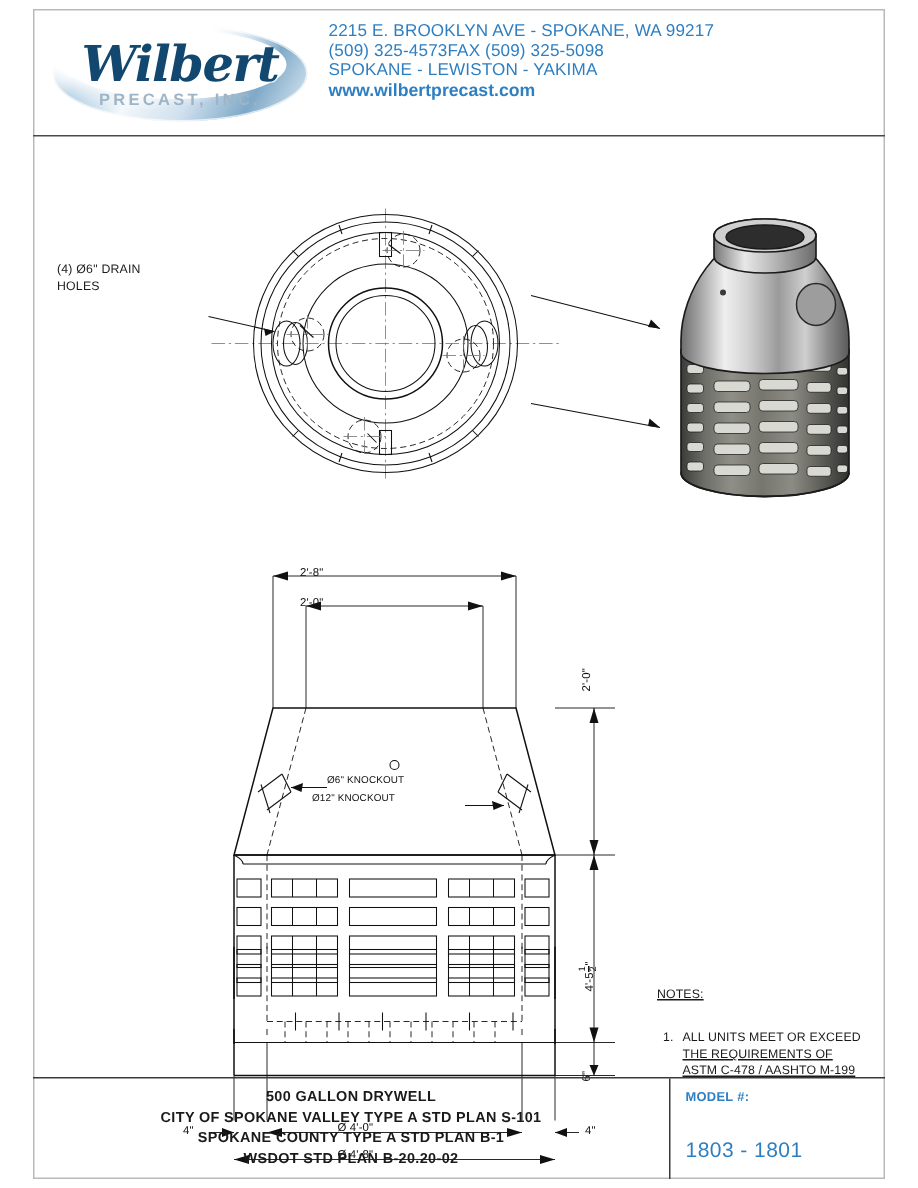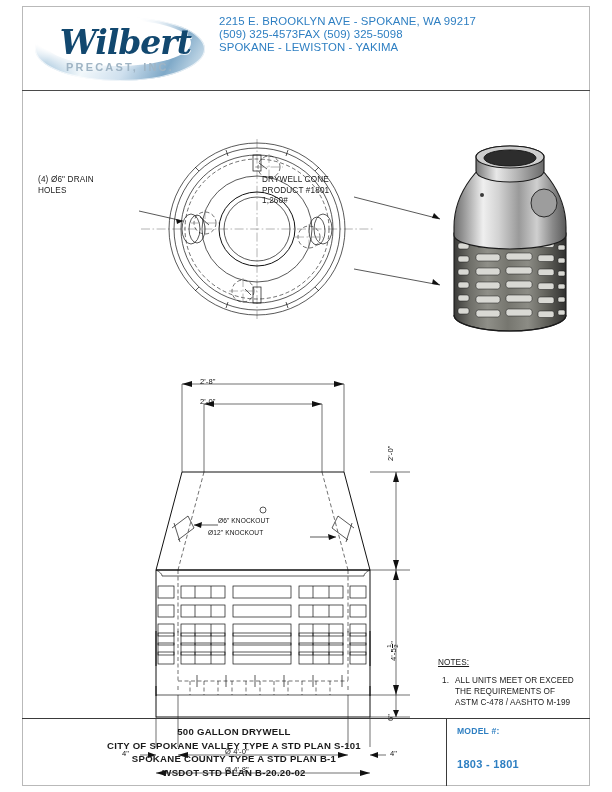--- a/index.html
+++ b/index.html
@@ -21,21 +21,21 @@
   .logo-ellipse{position:absolute;left:2px;top:6px;width:170px;height:64px;
      border-radius:50%;
      background:
        radial-gradient(ellipse at 32% 24%, #ffffff 0%, #ffffff 36%, rgba(255,255,255,0) 60%),
        linear-gradient(120deg,#dde9f3 0%, #9fc2db 18%, #f2f8fb 38%, #cfe0ee 58%, #7fa9c8 78%, #e8f2f8 100%);
      box-shadow:inset 0 0 0 1px rgba(255,255,255,.7);}
   .logo-inner{position:absolute;left:12px;top:9px;width:146px;height:46px;
      border-radius:50%;background:#ffffff;}
   .logo-word{position:absolute;left:16px;top:8px;width:142px;height:48px;
      font-family:"DejaVu Serif", serif;font-style:italic;font-weight:700;
-     font-size:33px;line-height:48px;text-align:right;color:#12486f;
+     font-size:33px;line-height:48px;text-align:center;color:#12486f;
      letter-spacing:-1px;
      text-shadow:0.6px 0.6px 0 rgba(255,255,255,.85);}
   .logo-sub{position:absolute;left:16px;top:50px;width:142px;
      font-size:11px;font-weight:700;letter-spacing:2.2px;text-align:center;
      color:#9fb4c4;}
 
   .hdr-text{position:absolute;left:196px;top:8px;width:360px;
             color:#2e7fc2;font-size:11.4px;line-height:12.9px;
             letter-spacing:.1px;white-space:nowrap;}
   .hdr-text .row{height:12.9px;}
@@ -48,37 +48,37 @@
   
   .callout{position:absolute;font-size:8.2px;line-height:10.6px;
            color:#1a1a1a;letter-spacing:.15px;white-space:nowrap;}
   .dim{position:absolute;font-size:7.6px;color:#111;letter-spacing:.1px;
        white-space:nowrap;}
 
   
   .notes{position:absolute;left:416px;top:566px;width:150px;
          font-size:8.2px;line-height:11px;letter-spacing:.1px;}
   .notes-h{text-decoration:underline;}
-  .notes-body{margin-top:7px;padding-left:4px;}
+  .notes-body{margin-top:18px;padding-left:4px;}
   .notes-body .n-num{display:inline-block;width:13px;}
-  .notes-ind{padding-left:13px;}
+  .notes-ind{padding-left:13px;text-decoration:underline;}
 
   
   .titleblock{position:absolute;left:22px;top:718px;width:568px;height:68px;
               border-top:1.6px solid #3a3a3a;box-sizing:border-box;
               display:flex;}
   .tb-left{flex:0 0 424px;position:relative;text-align:center;
            padding-top:6px;}
   .tb-left div{font-weight:700;font-size:9.6px;line-height:13.6px;
                letter-spacing:.25px;}
   .tb-right{flex:1 1 auto;border-left:1.4px solid #3a3a3a;position:relative;}
   .tb-model{position:absolute;left:10px;top:7px;font-weight:700;
             font-size:8.6px;color:#2e7fc2;letter-spacing:.2px;}
-  .tb-num{position:absolute;left:10px;top:39px;font-weight:700;
-          font-size:11px;color:#2e7fc2;letter-spacing:.3px;}
+  .tb-num{position:absolute;left:10px;top:39px;font-weight:400;
+          font-size:14px;color:#2e7fc2;letter-spacing:.3px;}
 
   svg{display:block;}
   .ln{stroke:#111;fill:none;}
   .thin{stroke-width:.7;}
   .med{stroke-width:1;}
   .hid{stroke:#111;stroke-width:.6;stroke-dasharray:4 2.5;fill:none;}
   .ctr{stroke:#777;stroke-width:.55;stroke-dasharray:9 2.5 1.6 2.5;fill:none;}
   .dimln{stroke:#111;stroke-width:.6;fill:none;}
 </style>
 </head>
@@ -96,20 +96,21 @@
       <div class="logo-word">Wilbert</div>
       <div class="logo-sub">PRECAST, INC.</div>
     </div>
 
     <div class="hdr-text">
       <div class="row">2215 E. BROOKLYN AVE - SPOKANE, WA 99217</div>
       <div class="row">
         <span>(509) 325-4573</span><span class="fax">FAX (509) 325-5098</span>
       </div>
       <div class="row">SPOKANE - LEWISTON - YAKIMA</div>
+      <div class="row url">www.wilbertprecast.com</div>
     </div>
   </div>
   <div class="hdr-rule"></div>
 
   <div class="draw">
 
     <svg width="240" height="190" style="position:absolute;left:115px;top:46px;">
       <g transform="translate(120,92)">
 
         <line class="ctr" x1="-116" y1="0" x2="116" y2="0"></line>
@@ -277,25 +278,20 @@
       </g>
     </svg>
 
     <svg width="120" height="160" style="position:absolute;left:318px;top:70px;">
       <line class="ln thin" x1="14" y1="36" x2="100" y2="58"></line>
       <polygon points="100,58 92,57 94,52" fill="#111"></polygon>
       <line class="ln thin" x1="14" y1="108" x2="100" y2="124"></line>
       <polygon points="100,124 92,123 93,118" fill="#111"></polygon>
     </svg>
 
-    <div class="callout" style="left:240px;top:84px;">
-      <div>DRYWELL CONE</div>
-      <div>PRODUCT #1801</div>
-      <div>1,260#</div>
-    </div>
 
 
     <svg width="380" height="320" style="position:absolute;left:100px;top:283px;">
 
       <g>
         <line class="dimln" x1="60" y1="10" x2="222" y2="10"></line>
         <polygon points="60,10 70,7 70,13" fill="#111"></polygon>
         <polygon points="222,10 212,7 212,13" fill="#111"></polygon>
         <line class="dimln" x1="60" y1="10" x2="60" y2="98"></line>
         <line class="dimln" x1="222" y1="10" x2="222" y2="98"></line>

